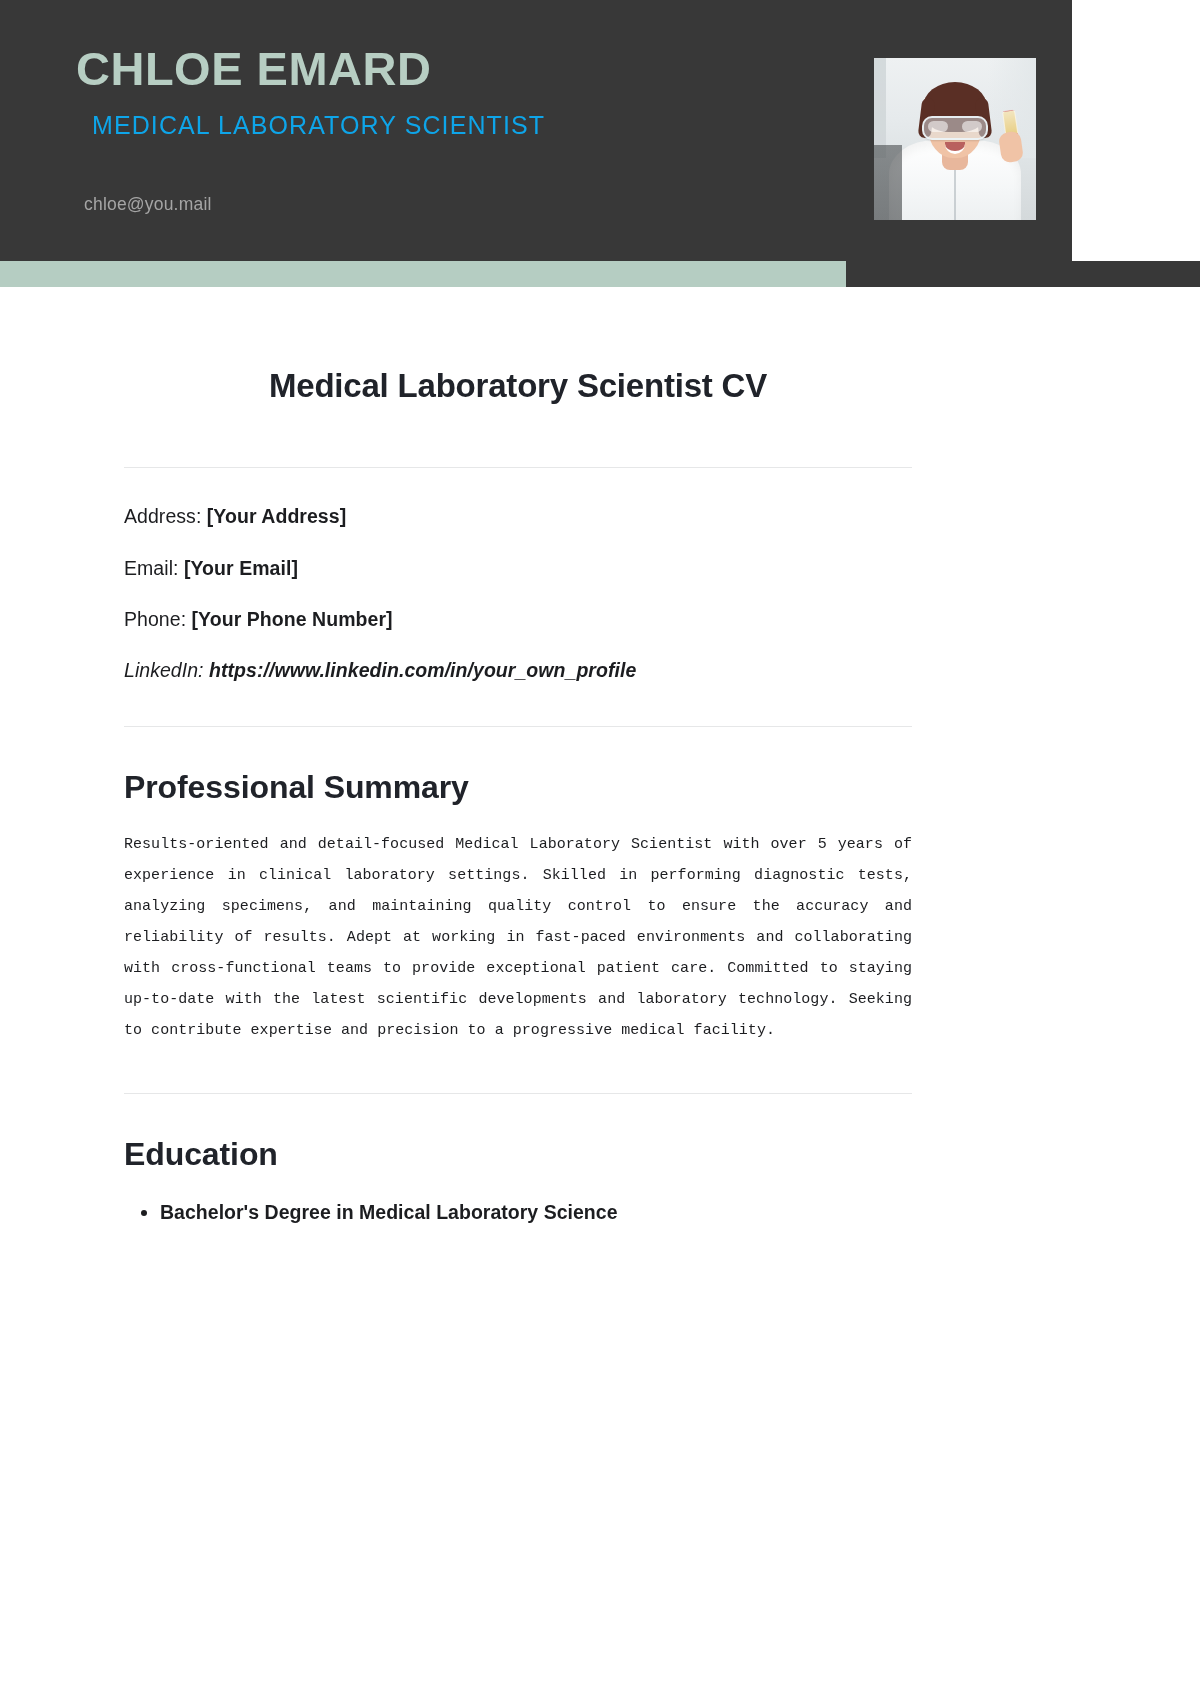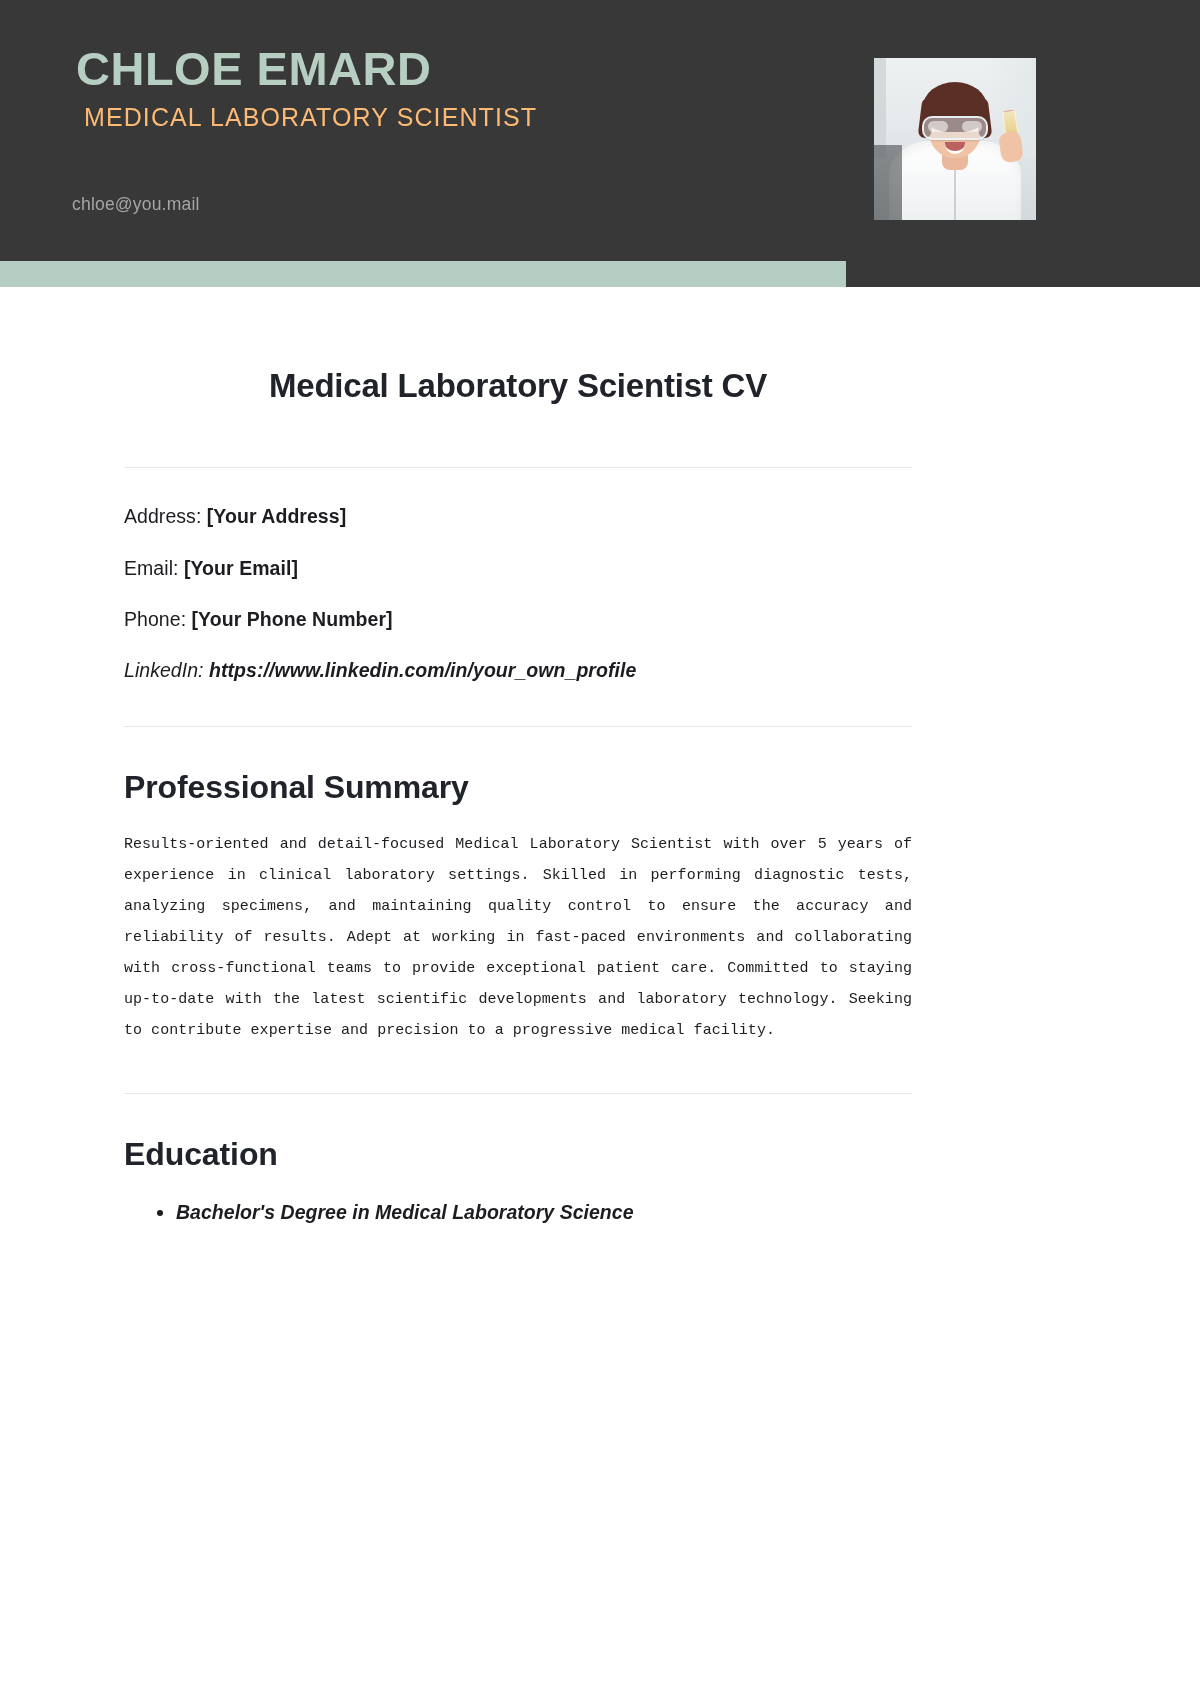--- a/index.html
+++ b/index.html
@@ -19,21 +19,21 @@
   .page {
     position: relative;
     width: 1200px;
     height: 1696px;
     background: #ffffff;
   }
 
   
   .header {
     position: relative;
-    width: 1200px;
+    width: 1072px;
     height: 261px;
     background: #383838;
     box-sizing: border-box;
   }
 
   .header-inner {
     position: absolute;
     left: 76px;
     top: 44px;
     width: 760px;
@@ -46,29 +46,29 @@
     color: #b7cec3;
     line-height: 1.08;
     margin: 0 0 6px 0;
     white-space: nowrap;
   }
 
   .role {
     font-size: 25px;
     font-weight: normal;
     letter-spacing: 1.1px;
-    color: #fdba74;
+    color: #0ea5e9;
     line-height: 1.15;
-    margin: 8px;
+    margin: 16px;
     white-space: nowrap;
   }
 
   .header-email {
     position: absolute;
-    left: 72px;
+    left: 84px;
     top: 194px;
     font-size: 17.5px;
     color: #a5a5a5;
     letter-spacing: 0.2px;
     line-height: 1.2;
   }
 
   
   .photo-frame {
     position: absolute;
@@ -313,24 +313,23 @@
     color: #1c1d20;
     text-align: justify;
     text-justify: inter-word;
     letter-spacing: 0.04px;
     font-family: Liberation Mono, monospace;
   }
 
   .rule-3 { margin-top: 47px; }
 
   .edu-list {
-    margin: 16px;
+    margin: 0;
     padding-left: 36px;
     list-style-type: disc;
-    font-style: italic;
   }
   .edu-list > li {
     font-size: 19.5px;
     font-weight: bold;
     color: #1c1d20;
     line-height: 1.55;
     letter-spacing: 0.02px;
   }
   .edu-sublist {
     margin: 4px 0 0 0;

